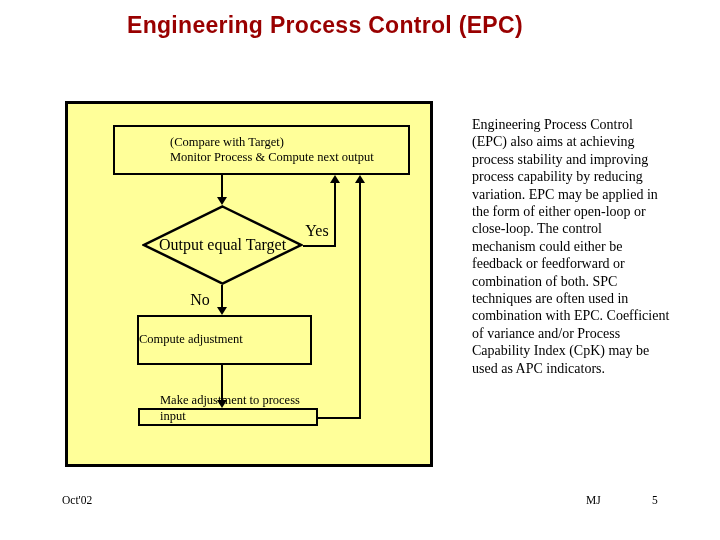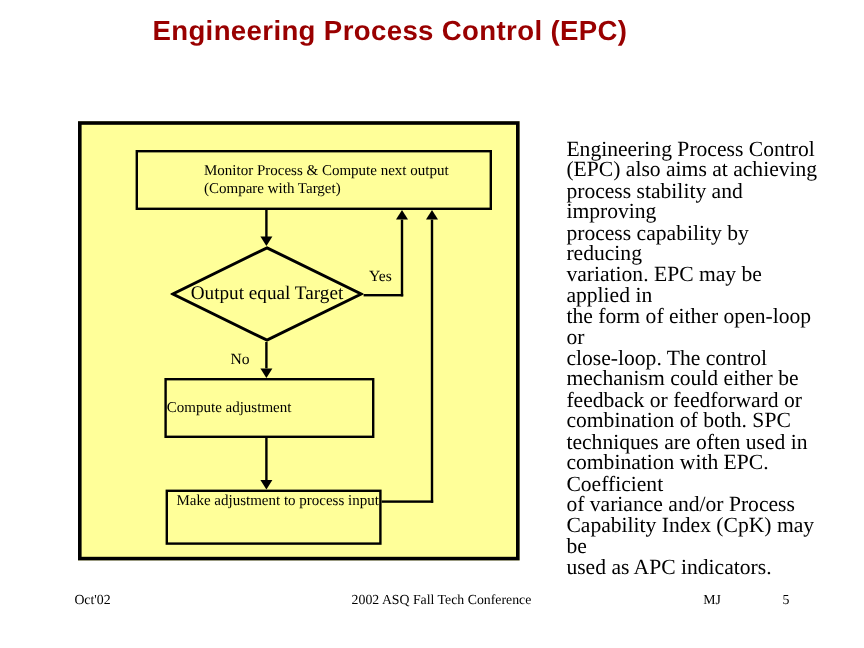--- a/index.html
+++ b/index.html
@@ -44,47 +44,47 @@
     position: absolute;
     border: 2px solid #000;
     display: flex;
     flex-direction: column;
     justify-content: center;
     font-size: 12.5px;
     line-height: 15.5px;
   }
   .box-monitor { left: 45px; top: 21px;  width: 297px; height: 50px; padding-left: 55px; }
   .box-compute { left: 69px; top: 211px; width: 175px; height: 50px; }
-  .box-make    { left: 70px; top: 304px; width: 180px; height: 46px; padding-left: 7px; justify-content: flex-start; }
+  .box-make    { left: 70px; top: 304px; width: 180px; height: 18px; padding-left: 20px; justify-content: flex-end; }
 
   .vline, .hline { position: absolute; background: #000; }
   .vline { width: 2px; }
   .hline { height: 2px; }
 
   .ah { position: absolute; width: 0; height: 0;
         border-left: 5px solid transparent; border-right: 5px solid transparent; }
   .ah-down { border-top: 8px solid #000; }
   .ah-up   { border-bottom: 8px solid #000; }
 
   .diamond-svg   { position: absolute; left: 74px; top: 101px; width: 161px; height: 80px; }
   .diamond-label { position: absolute; left: 74px; top: 101px; width: 161px; height: 80px;
                    display: flex; align-items: center; justify-content: center;
                    font-size: 16px; }
 
-  .branch-label { position: absolute; font-size: 13px; text-align: center; }
+  .branch-label { position: absolute; font-size: 16px; text-align: center; }
   .label-yes { left: 225px; top: 118px; width: 48px; }
   .label-no  { left: 112px; top: 187px; width: 40px; font-family: Liberation Serif, serif; }
 
   
   .body-text {
     position: absolute;
     left: 472px;
     top: 116px;
     width: 218px;
-    font-size: 18px;
+    font-size: 14px;
     line-height: 17.4px;
     white-space: pre-line;
   }
 
   
   .footer-item { position: absolute; top: 494px; font-size: 11.5px; white-space: nowrap; }
   .footer-date       { left: 62px; }
   .footer-conference { left: 293px; }
   .footer-author     { left: 586px; }
   .footer-page       { left: 652px; }
@@ -92,22 +92,22 @@
 </head>
 <body>
 
 <div class="slide">
 
   <h1 class="title">Engineering Process Control (EPC)</h1>
 
   <div class="flowchart">
 
     <div class="fc-box box-monitor">
+      <div>(Compare with Target)</div>
       <div>Monitor Process &amp; Compute next output</div>
-      <div>(Compare with Target)</div>
     </div>
 
     <div class="vline" style="left:153px; top:71px; height:23px;"></div>
     <div class="ah ah-down" style="left:149px; top:93px;"></div>
 
     <svg class="diamond-svg" viewBox="0 0 161 80">
       <polygon points="80.5,1.5 159,40 80.5,78.5 2,40" fill="#FFFF99" stroke="#000000" stroke-width="2.5"></polygon>
     </svg>
     <div class="diamond-label">Output equal Target</div>
 
@@ -147,17 +147,16 @@
 mechanism could either be
 feedback or feedforward or
 combination of both. SPC
 techniques are often used in
 combination with EPC.  Coefficient
 of variance and/or Process
 Capability Index (CpK) may be
 used as APC indicators.</div>
 
   <div class="footer-item footer-date">Oct'02</div>
-  <div class="footer-item footer-conference">2002 ASQ Fall Tech Conference</div>
   <div class="footer-item footer-author">MJ</div>
   <div class="footer-item footer-page">5</div>
 
 </div>
 
 </body></html>

